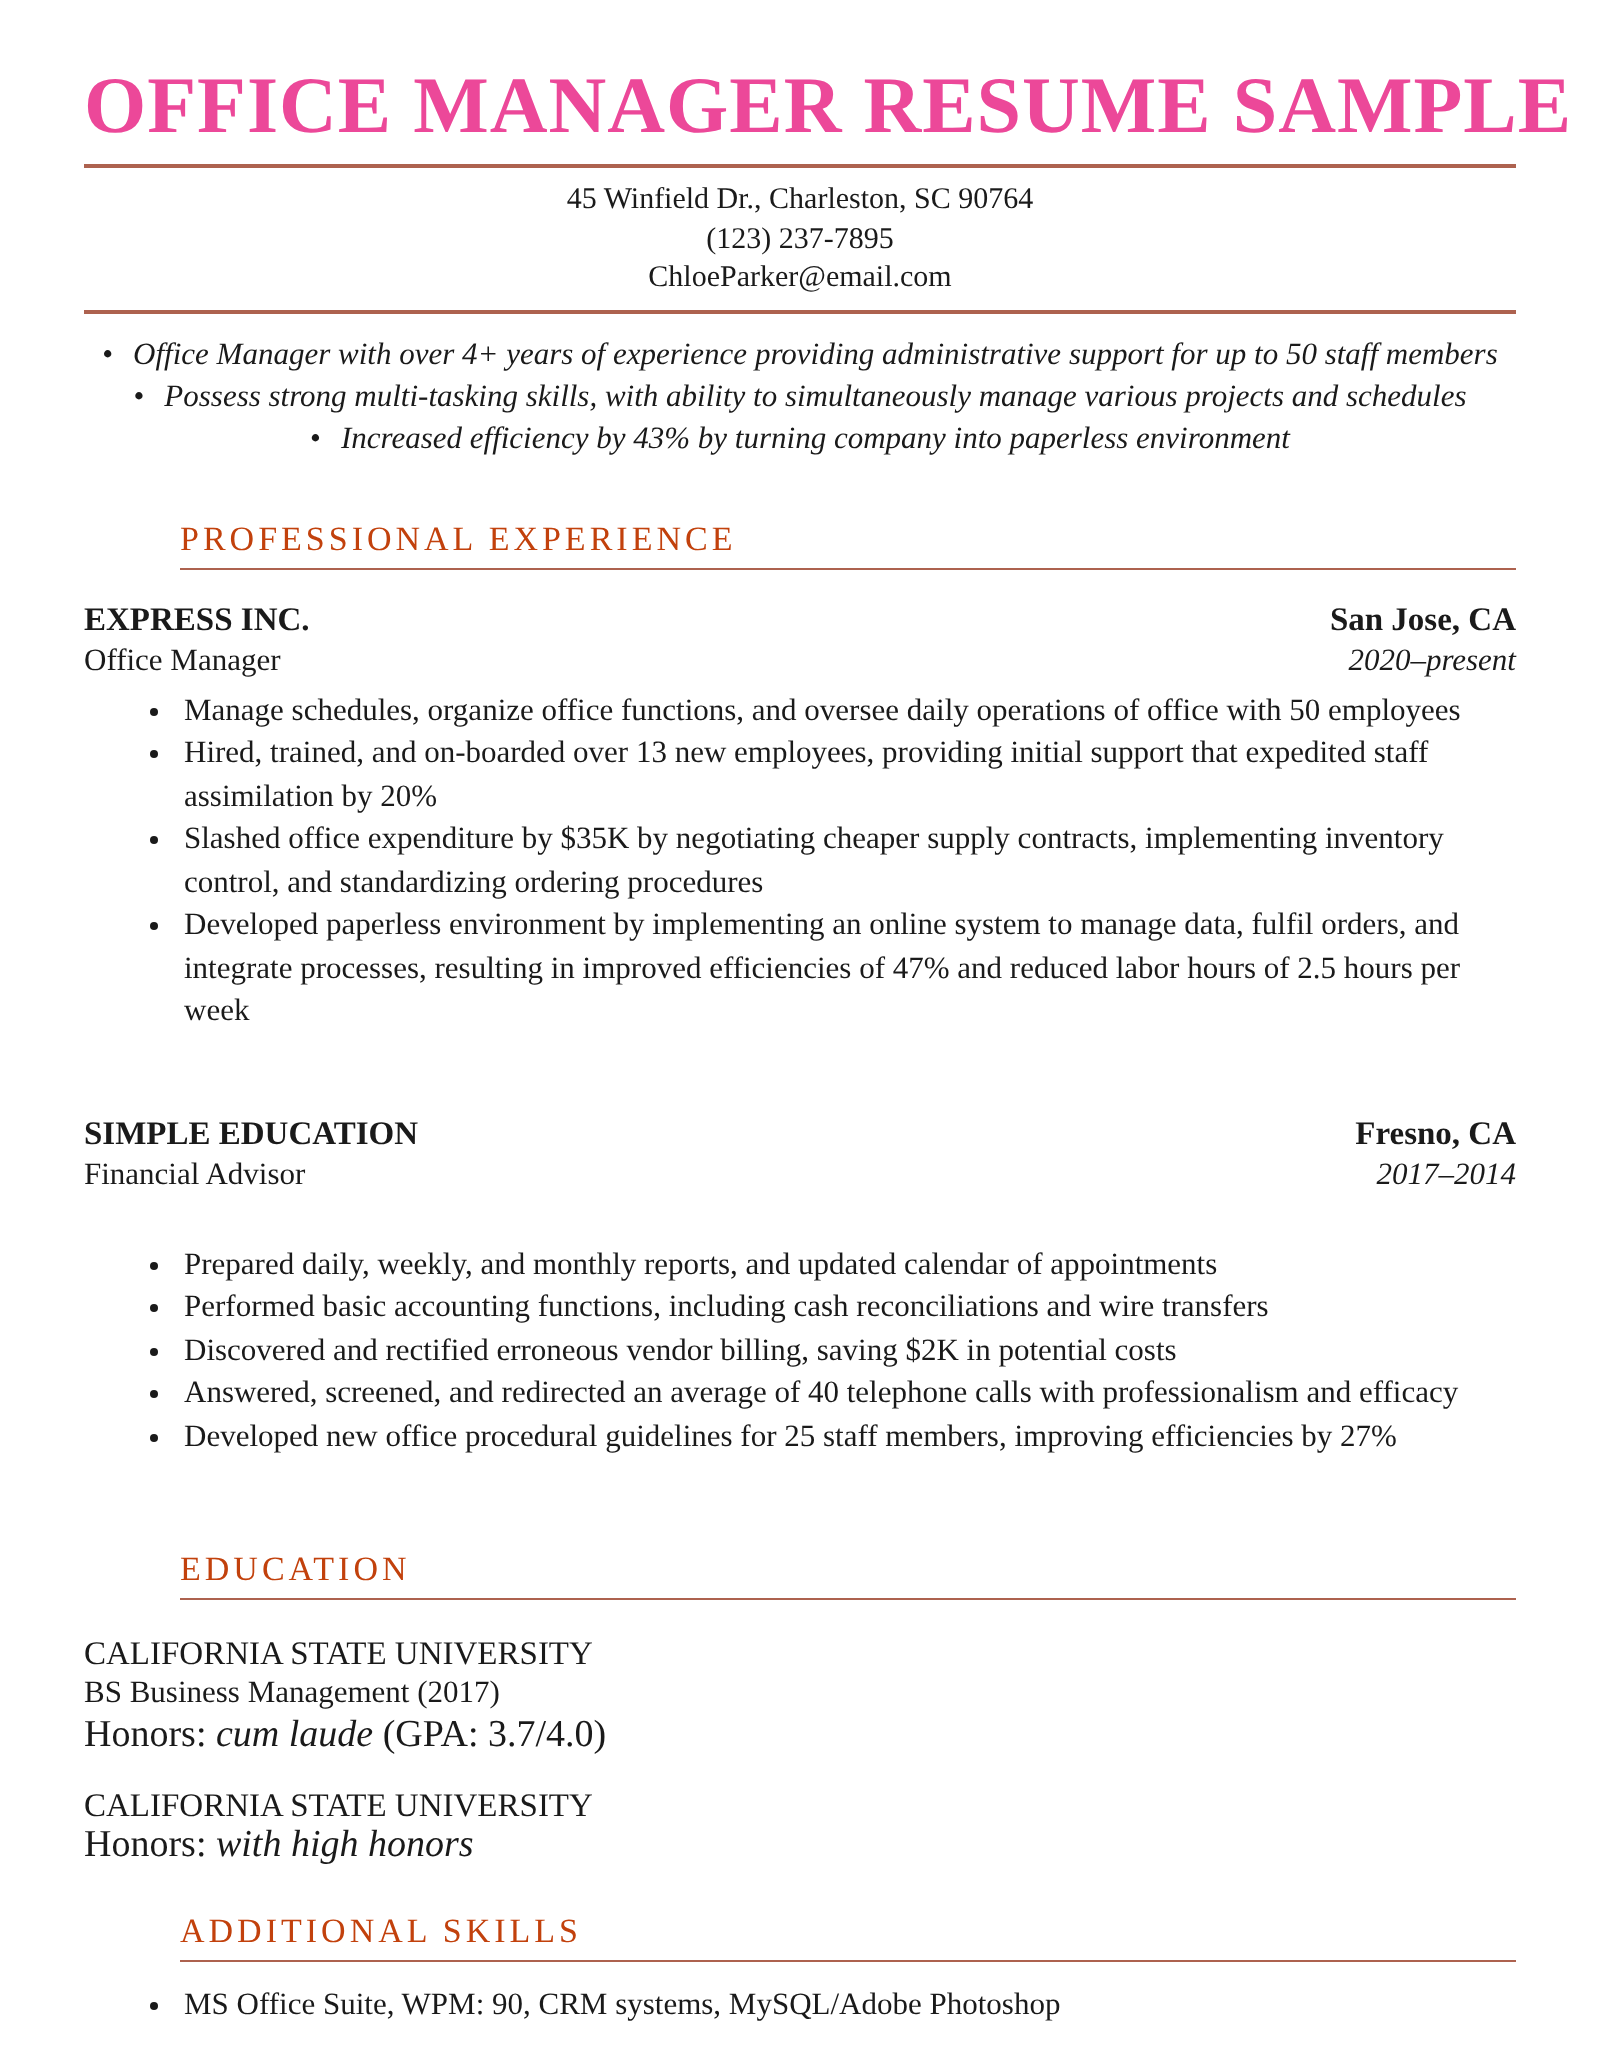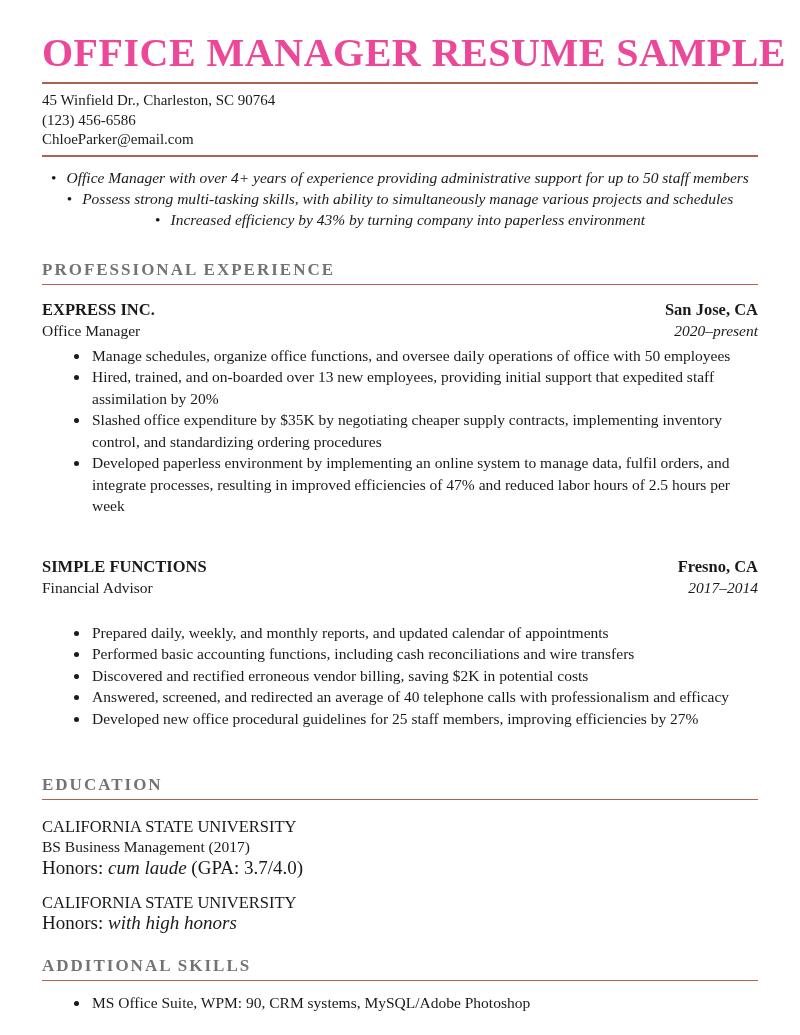--- a/index.html
+++ b/index.html
@@ -23,40 +23,42 @@
     color: #ec4899;
     white-space: nowrap;
   }
   .rule {
     height: 0;
     border-top: 2px solid #ad624f;
     margin-top: 8px;
   }
   .contact {
     margin-top: 7px;
+    text-align: center;
     font-size: 15px;
     line-height: 19.5px;
   }
   .rule-contact { margin-top: 5px; }
   .summary { margin-top: 10px; }
   .summary-line {
     text-align: center;
     font-style: italic;
     font-size: 15.5px;
     line-height: 21px;
   }
   .summary-line::before { content: "\2022"; margin-right: 10px; font-style: normal; }
   .section-heading {
     margin-top: 30px;
     font-size: 17px;
-    font-weight: bold;
+    font-weight: normal;
     letter-spacing: 2px;
-    color: #737373;
+    color: #c2410c;
     padding-bottom: 4px;
     border-bottom: 1.5px solid #ad624f;
+    margin-left: 48px;
   }
   .section-heading.edu { margin-top: 46px; }
   .section-heading.skills { margin-top: 22px; }
   .job { margin-top: 15px; }
   .job.second { margin-top: 40px; }
   .job-row {
     display: flex;
     justify-content: space-between;
     align-items: baseline;
   }
@@ -87,21 +89,21 @@
 </head>
 <body>
 
 <div class="page">
 
   <div class="resume-title">OFFICE MANAGER RESUME SAMPLE</div>
   <div class="rule"></div>
 
   <div class="contact">
     <div>45 Winfield Dr., Charleston, SC 90764</div>
-    <div>(123) 456-6586</div>
+    <div>(123) 237-7895</div>
     <div>ChloeParker@email.com</div>
   </div>
   <div class="rule rule-contact"></div>
 
   <div class="summary">
     <div class="summary-line">Office Manager with over 4+ years of experience providing administrative support for up to 50 staff members</div>
     <div class="summary-line">Possess strong multi-tasking skills, with ability to simultaneously manage various projects and schedules</div>
     <div class="summary-line">Increased efficiency by 43% by turning company into paperless environment</div>
   </div>
 
@@ -119,21 +121,21 @@
     <ul class="bullets">
       <li>Manage schedules, organize office functions, and oversee daily operations of office with 50 employees</li>
       <li>Hired, trained, and on-boarded over 13 new employees, providing initial support that expedited staff assimilation by 20%</li>
       <li>Slashed office expenditure by $35K by negotiating cheaper supply contracts, implementing inventory control, and standardizing ordering procedures</li>
       <li>Developed paperless environment by implementing an online system to manage data, fulfil orders, and integrate processes, resulting in improved efficiencies of 47% and reduced labor hours of 2.5 hours per week</li>
     </ul>
   </div>
 
   <div class="job second">
     <div class="job-row">
-      <span class="job-company">SIMPLE FUNCTIONS</span>
+      <span class="job-company">SIMPLE EDUCATION</span>
       <span class="job-location">Fresno, CA</span>
     </div>
     <div class="job-row">
       <span class="job-role">Financial Advisor</span>
       <span class="job-dates">2017–2014</span>
     </div>
     <ul class="bullets gap">
       <li>Prepared daily, weekly, and monthly reports, and updated calendar of appointments</li>
       <li>Performed basic accounting functions, including cash reconciliations and wire transfers</li>
       <li>Discovered and rectified erroneous vendor billing, saving $2K in potential costs</li>

